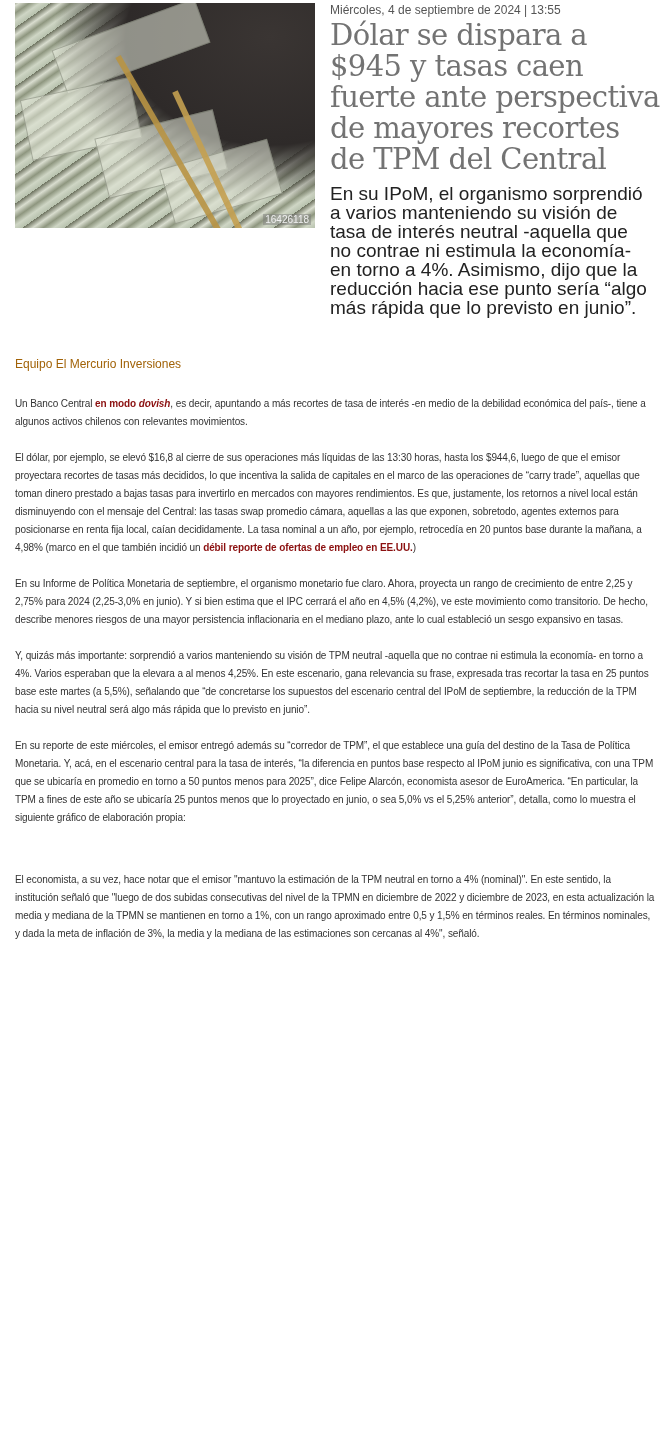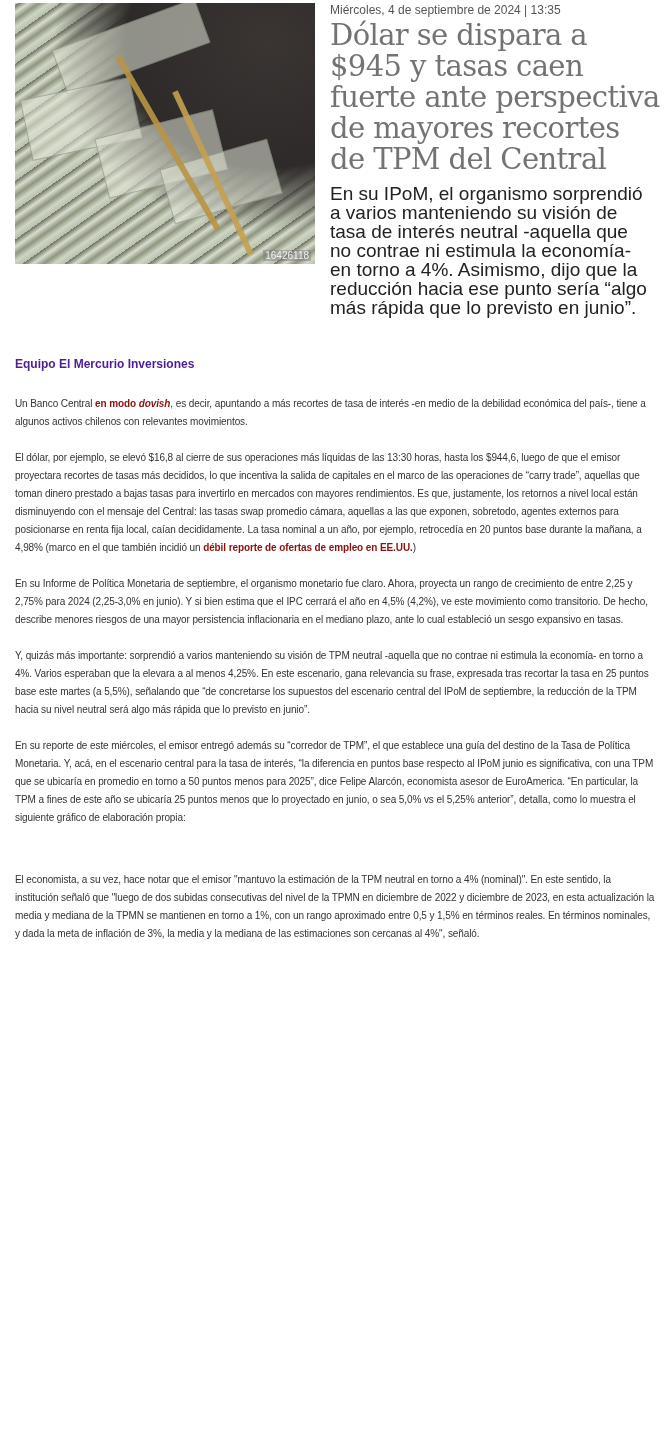--- a/index.html
+++ b/index.html
@@ -1,18 +1,18 @@
 <!DOCTYPE html>
 <html><head>
   <meta charset="utf-8">
   <style>
     html, body { margin: 0; padding: 0; background: #ffffff; }
     body { width: 666px; height: 1429px; position: relative; overflow: hidden; font-family: "Liberation Sans", sans-serif; color: #333333; }
     .hero-img {
-      position: absolute; left: 15px; top: 3px; width: 300px; height: 261px;
+      position: absolute; left: 15px; top: 3px; width: 300px; height: 225px;
       background:
         radial-gradient(ellipse at 85% 15%, #3a3533 0%, #2e2a29 40%, transparent 60%),
         repeating-linear-gradient(-35deg, #b7c1ad 0px, #cfd6c5 6px, #8e967f 12px, #d9ddcf 18px, #6d725f 24px),
         linear-gradient(160deg, #c8cfbd, #6b6f5b);
       overflow: hidden;
     }
     .hero-img .band1 { position: absolute; left: 150px; top: 40px; width: 6px; height: 200px; background: #b89444; transform: rotate(-30deg); opacity: 0.9; }
     .hero-img .band2 { position: absolute; left: 195px; top: 80px; width: 6px; height: 180px; background: #c4a050; transform: rotate(-25deg); opacity: 0.9; }
     .hero-img .bill { position: absolute; background: rgba(225,230,215,0.55); border: 1px solid rgba(90,95,80,0.4); }
     .hero-img .b1 { left: 10px; top: 85px; width: 110px; height: 60px; transform: rotate(-12deg); }
@@ -25,41 +25,41 @@
     }
     .meta-date { position: absolute; left: 330px; top: 3px; font-size: 12px; color: #555555; }
     .headline {
       position: absolute; left: 330px; top: 20px; width: 330px; margin: 0;
       font-family: "DejaVu Serif", serif; font-weight: normal; font-size: 29px; line-height: 31px; color: #737373; letter-spacing: -0.6px;
     }
     .lede {
       position: absolute; left: 330px; top: 184px; width: 320px; margin: 0;
       font-size: 19px; line-height: 19px; color: #222222;
     }
-    .byline { position: absolute; left: 15px; top: 357px; font-size: 12px; font-weight: bold; color: #4c1d95; }
+    .byline { position: absolute; left: 15px; top: 357px; font-size: 12px; font-weight: normal; color: #a16207; }
     .article { position: absolute; left: 15px; top: 395px; width: 640px; }
     .article p { margin: 0 0 18px 0; font-size: 10px; line-height: 18px; color: #333333; letter-spacing: -0.1px; }
     .article a, .article strong.hl { color: #8b1010; font-weight: bold; text-decoration: none; }
     .article em { font-style: italic; }
     .chart-gap { height: 26px; }
   </style>
 </head>
 <body>
 
 <div class="hero-img" aria-label="Fajos de billetes de 20 dólares">
   <div class="bill b4"></div>
   <div class="bill b1"></div>
   <div class="bill b2"></div>
   <div class="bill b3"></div>
   <div class="band1"></div>
   <div class="band2"></div>
   <span class="watermark">16426118</span>
 </div>
 
-<div class="meta-date">Miércoles, 4 de septiembre de 2024 | 13:35</div>
+<div class="meta-date">Miércoles, 4 de septiembre de 2024 | 13:55</div>
 <h1 class="headline">Dólar se dispara a $945 y tasas caen fuerte ante perspectiva de mayores recortes de TPM del Central</h1>
 <p class="lede">En su IPoM, el organismo sorprendió a varios manteniendo su visión de tasa de interés neutral -aquella que no contrae ni estimula la economía- en torno a 4%. Asimismo, dijo que la reducción hacia ese punto sería “algo más rápida que lo previsto en junio”.</p>
 
 <div class="byline">Equipo El Mercurio Inversiones</div>
 
 <div class="article">
   <p><span>Un Banco Central </span><a href="#"><span>en modo </span><em>dovish</em></a><span>, es decir, apuntando a más recortes de tasa de interés -en medio de la debilidad económica del país-, tiene a algunos activos chilenos con relevantes movimientos.</span></p>
 
   <p><span>El dólar, por ejemplo, se elevó $16,8 al cierre de sus operaciones más líquidas de las 13:30 horas, hasta los $944,6, luego de que el emisor proyectara recortes de tasas más decididos, lo que incentiva la salida de capitales en el marco de las operaciones de “carry trade”, aquellas que toman dinero prestado a bajas tasas para invertirlo en mercados con mayores rendimientos. Es que, justamente, los retornos a nivel local están disminuyendo con el mensaje del Central: las tasas swap promedio cámara, aquellas a las que exponen, sobretodo, agentes externos para posicionarse en renta fija local, caían decididamente. La tasa nominal a un año, por ejemplo, retrocedía en 20 puntos base durante la mañana, a 4,98% (marco en el que también incidió un </span><a href="#">débil reporte de ofertas de empleo en EE.UU.</a><span>)</span></p>
 

